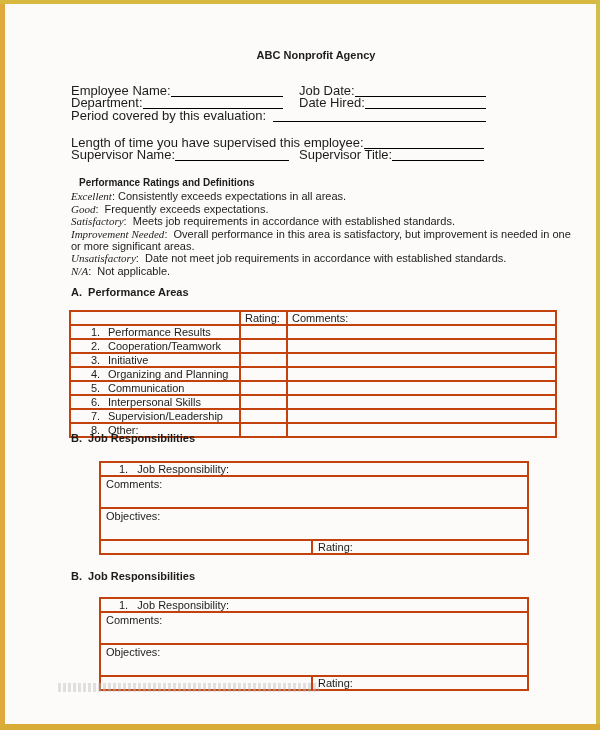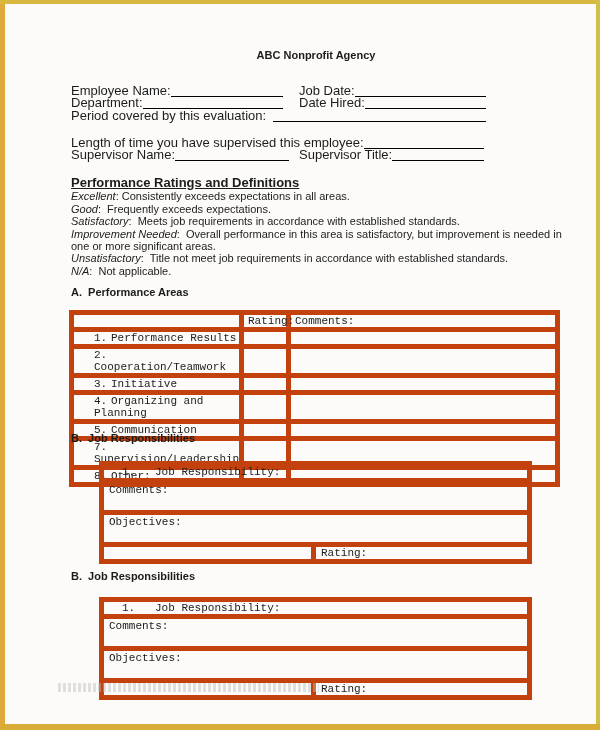--- a/index.html
+++ b/index.html
@@ -38,28 +38,28 @@
   .fields-a .cl { width:212px; }
   .fields-a .sp { width:16px; }
   .fields-a .cr { width:187px; }
 
   .fields-b { top:136px; left:55px; width:413px; }
   .fields-b .cl { width:218px; }
   .fields-b .sp { width:10px; }
   .fields-b .cr { width:185px; }
 
   .ratings { top:177px; left:55px; width:500px; font-size:11px; line-height:12.4px; }
-  .ratings h3 { margin:0 0 1px 0; font-size:13px; text-decoration:underline; }
-  .def i { font-style:italic; }
+  .ratings h3 { margin:0 0 1px 8px; font-size:10px; }
+  .def i { font-style:italic;font-family:Liberation Serif, serif; }
 
   .sec-heading { font-size:11px; font-weight:bold; }
 
   table { border-collapse:collapse; }
-  td, th { border:5px solid #c2410c; font-size:11px; font-weight:normal;
-           text-align:left; padding:0; vertical-align:middle; background:transparent;font-family:Liberation Mono, monospace; }
+  td, th { border:2px solid #c2410c; font-size:11px; font-weight:normal;
+           text-align:left; padding:0; vertical-align:middle; background:transparent; }
 
   .tableA { top:310px; left:53px; }
   .tableA table { width:486px; table-layout:fixed; }
   .tableA .c1 { width:170px; } .tableA .c2 { width:47px; } .tableA .c3 { width:269px; }
   .tableA tr { height:12.4px; }
   .tableA .rowlbl { padding-left:20px;margin-top:46px; }
   .tableA .num { display:inline-block; width:17px; }
   .tableA .hdr { padding-left:4px; }
 
   .tableB table { width:428px; table-layout:fixed; }
@@ -135,21 +135,21 @@
       </span>
     </div>
   </div>
 
   <div class="abs ratings">
     <h3 class="b">Performance Ratings and Definitions</h3>
     <div class="def"><i>Excellent</i><span class="pre">: Consistently exceeds expectations in all areas.</span></div>
     <div class="def"><i>Good</i><span class="pre">:  Frequently exceeds expectations.</span></div>
     <div class="def"><i>Satisfactory</i><span class="pre">:  Meets job requirements in accordance with established standards.</span></div>
     <div class="def"><i>Improvement Needed</i><span class="pre">:  Overall performance in this area is satisfactory, but improvement is needed in one or more significant areas.</span></div>
-    <div class="def"><i>Unsatisfactory</i><span class="pre">:  Title not meet job requirements in accordance with established standards.</span></div>
+    <div class="def"><i>Unsatisfactory</i><span class="pre">:  Date not meet job requirements in accordance with established standards.</span></div>
     <div class="def"><i>N/A</i><span class="pre">:  Not applicable.</span></div>
   </div>
 
   <div class="abs sec-heading pre" style="top:286px; left:55px;">A.  Performance Areas</div>
 
   <div class="abs tableA">
     <table>
       <colgroup>
           <col class="c1">
           <col class="c2">
@@ -180,20 +180,25 @@
         <td class="rowlbl"><span class="num">4.</span><span>Organizing and Planning</span></td>
         <td></td>
         <td></td>
       </tr>
       <tr>
         <td class="rowlbl"><span class="num">5.</span><span>Communication</span></td>
         <td></td>
         <td></td>
       </tr>
       <tr>
+        <td class="rowlbl"><span class="num">6.</span><span>Interpersonal Skills</span></td>
+        <td></td>
+        <td></td>
+      </tr>
+      <tr>
         <td class="rowlbl"><span class="num">7.</span><span>Supervision/Leadership</span></td>
         <td></td>
         <td></td>
       </tr>
       <tr>
         <td class="rowlbl"><span class="num">8.</span><span>Other:</span></td>
         <td></td>
         <td></td>
       </tr>
     </tbody>

